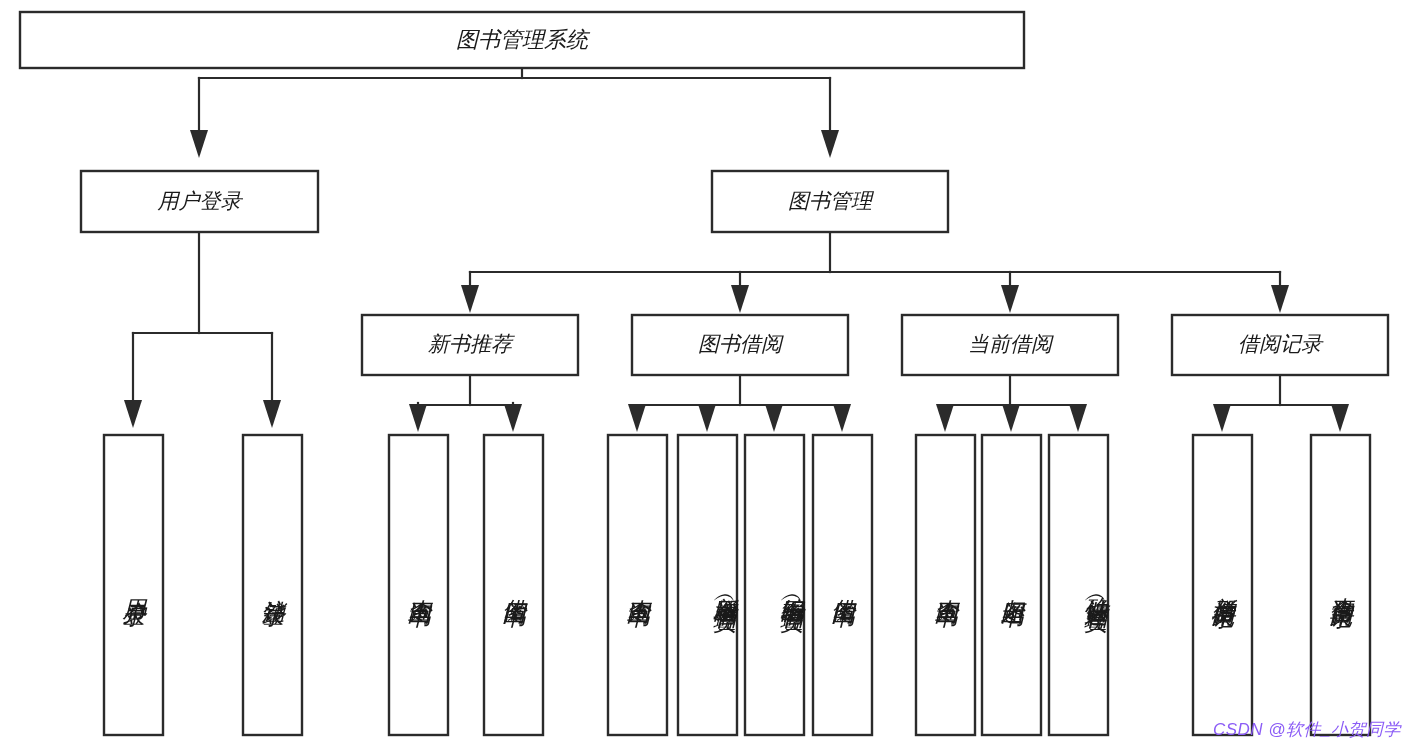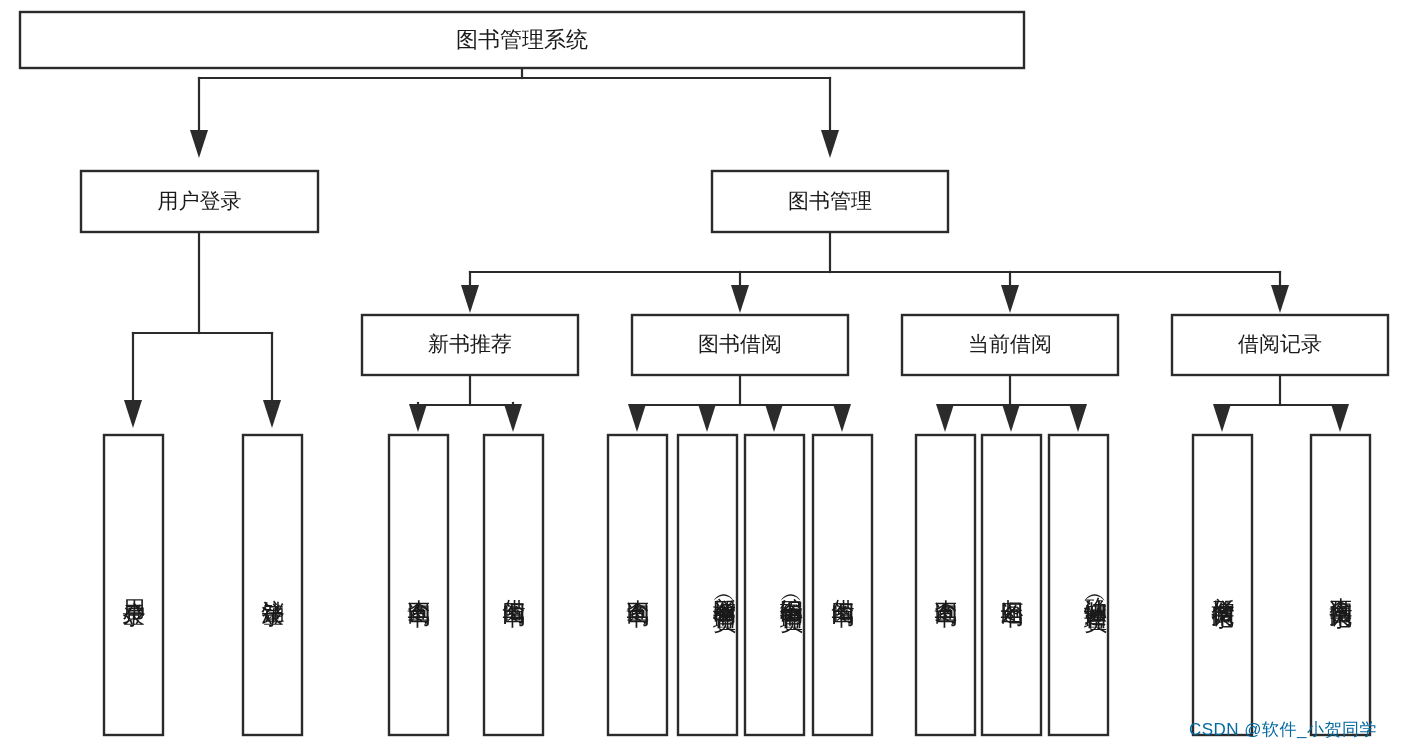--- a/index.html
+++ b/index.html
@@ -9,20 +9,21 @@
   }
   body {
     font-family: "Liberation Sans", "DejaVu Sans", sans-serif;
   }
   #diagram-root {
     position: relative;
     width: 1405px;
     height: 747px;
     background: #ffffff;
     overflow: hidden;
+    font-style: italic;
   }
   svg#flow {
     position: absolute;
     left: 0;
     top: 0;
     width: 1405px;
     height: 747px;
     display: block;
   }
   .node-rect {
@@ -62,25 +63,25 @@
     font-size: 23px;
     line-height: 1.12;
     color: #1a1a1a;
     letter-spacing: 2px;
     white-space: nowrap;
     text-align: center;
     pointer-events: none;
   }
   .watermark {
     position: absolute;
-    right: 28px;
+    right: 4px;
     bottom: 6px;
     font-family: "Liberation Sans", "DejaVu Sans", sans-serif;
     font-size: 17px;
-    color: #0369a1;
+    color: #8b5cf6;
     letter-spacing: 0.5px;
     white-space: nowrap;
   }
 </style>
 </head>
 <body>
 
 <div id="diagram-root">
 
   <svg id="flow" viewBox="0 0 1405 747">

